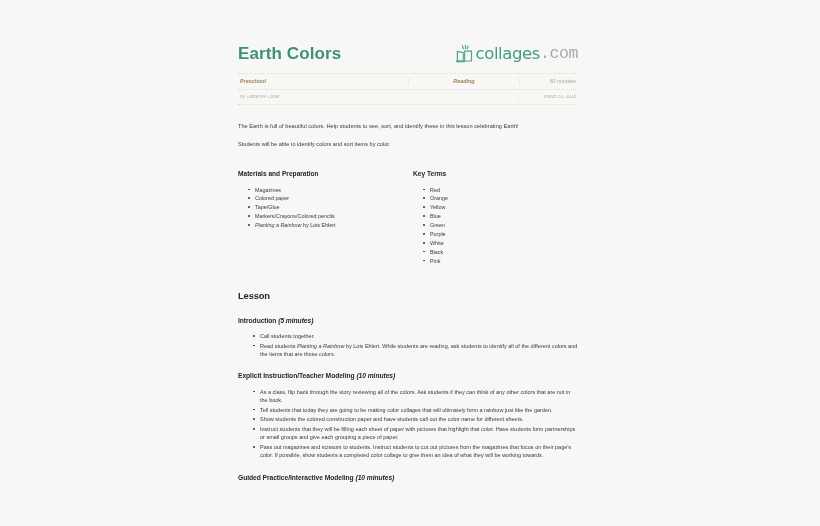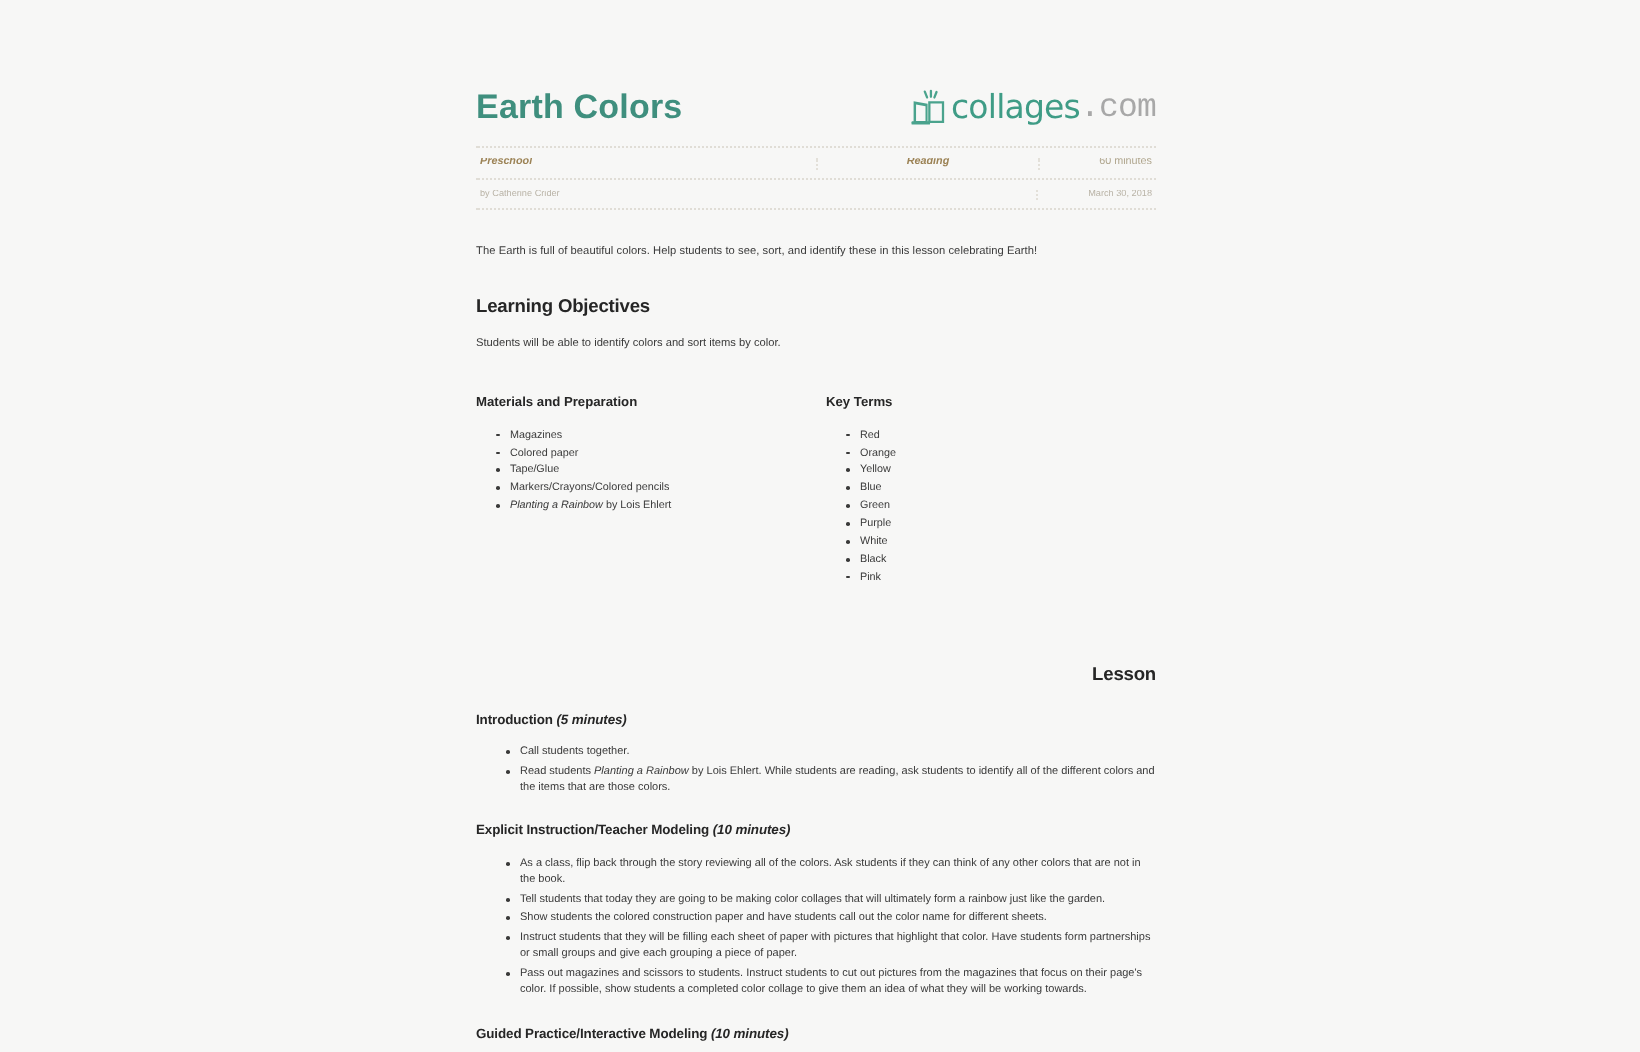--- a/index.html
+++ b/index.html
@@ -132,22 +132,21 @@
 
   h2.section {
     font-size: 9.3px;
     font-weight: bold;
     color: #262626;
     margin: 17px 0 0 0;
     line-height: 1.2;
     letter-spacing: -0.1px;
   }
   h2.section.lesson {
-    margin-top: 38px;
-    text-align: right;
+    margin-top: 26px;
   }
 
   .objective {
     font-size: 5.6px;
     color: #3a3a3a;
     line-height: 1.45;
     margin: 9px 0 0 0;
   }
 
   
@@ -258,21 +257,20 @@
 
     <div class="meta-row second">
       <div class="meta-cell author">by Catherine Crider</div>
       <div class="meta-cell date">March 30, 2018</div>
     </div>
 
   </div>
 
   <p class="intro">The Earth is full of beautiful colors. Help students to see, sort, and identify these in this lesson celebrating Earth!</p>
 
-  <h2 class="section">Learning Objectives</h2>
   <p class="objective">Students will be able to identify colors and sort items by color.</p>
 
   <div class="columns">
     <div class="col-left">
       <h3 class="colhead">Materials and Preparation</h3>
       <ul class="bullets" id="materials-list">
           <li>Magazines</li>
           <li>Colored paper</li>
           <li>Tape/Glue</li>
           <li>Markers/Crayons/Colored pencils</li>

